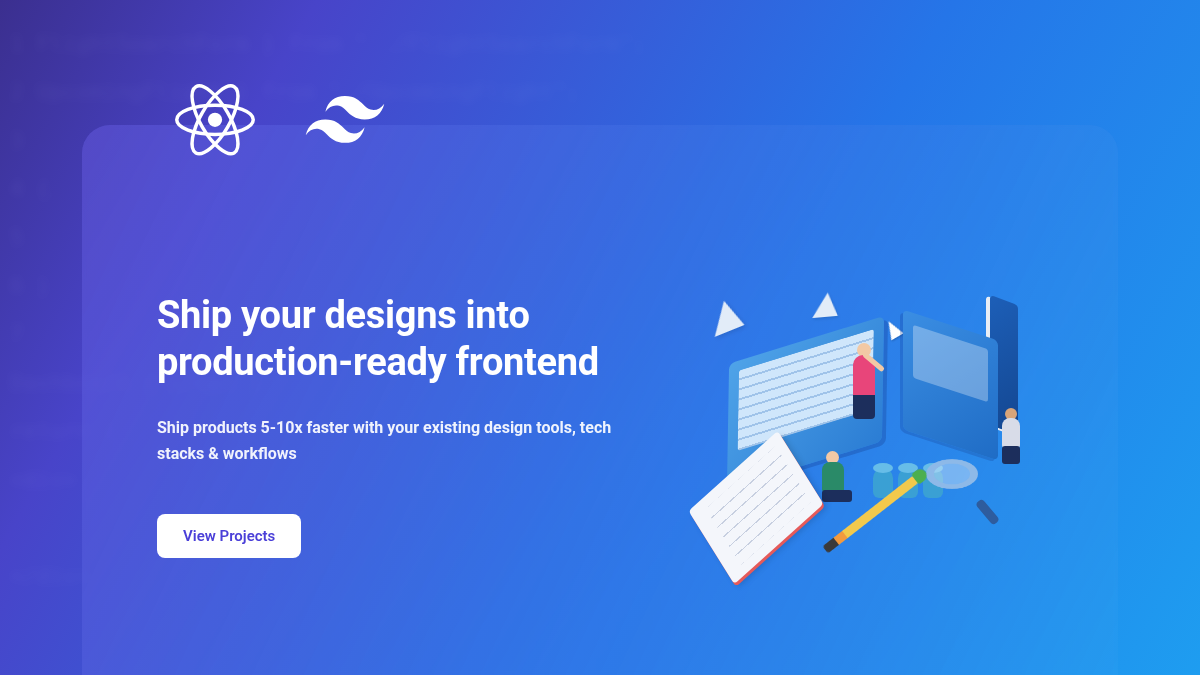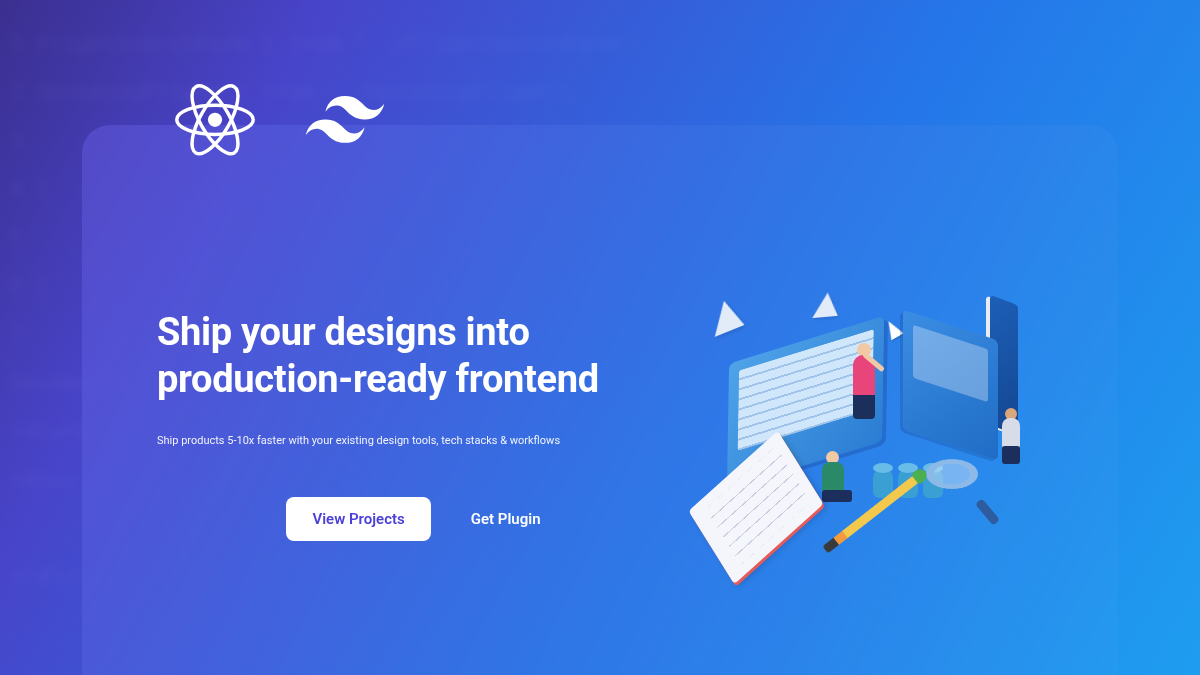--- a/index.html
+++ b/index.html
@@ -80,32 +80,31 @@
       color: #ffffff;
       font-size: 38px;
       font-weight: 700;
       line-height: 1.25;
       margin-bottom: 28px;
       letter-spacing: -0.3px;
     }
 
     .subheadline {
       color: rgba(255, 255, 255, 0.92);
-      font-size: 11px;
-      font-weight: 400;
+      font-size: 16px;
+      font-weight: 700;
       line-height: 1.6;
       margin-bottom: 48px;
       max-width: 460px;
     }
 
     .cta-row {
       display: flex;
       align-items: center;
       gap: 32px;
-      justify-content: center;
     }
 
     .btn-primary {
       background: #ffffff;
       color: #4a3fd8;
       border: none;
       padding: 13px 26px;
       border-radius: 8px;
       font-size: 15px;
       font-weight: 600;
@@ -325,21 +324,20 @@
     </svg>
   </span>
 </div>
 
 <div class="hero-card">
   <div class="content-left">
     <h1 class="headline">Ship your designs into production-ready frontend</h1>
     <p class="subheadline">Ship products 5-10x faster with your existing design tools, tech stacks &amp; workflows</p>
     <div class="cta-row">
       <button class="btn-primary">View Projects</button>
-      <button class="btn-secondary">Get Plugin</button>
     </div>
   </div>
   <div class="content-right">
     <div class="illus">
       <div class="iso-plane p1"></div>
       <div class="iso-plane p2"></div>
       <div class="iso-cursor"></div>
       <div class="iso-book"></div>
       <div class="iso-monitor"></div>
       <div class="iso-panel"></div>

